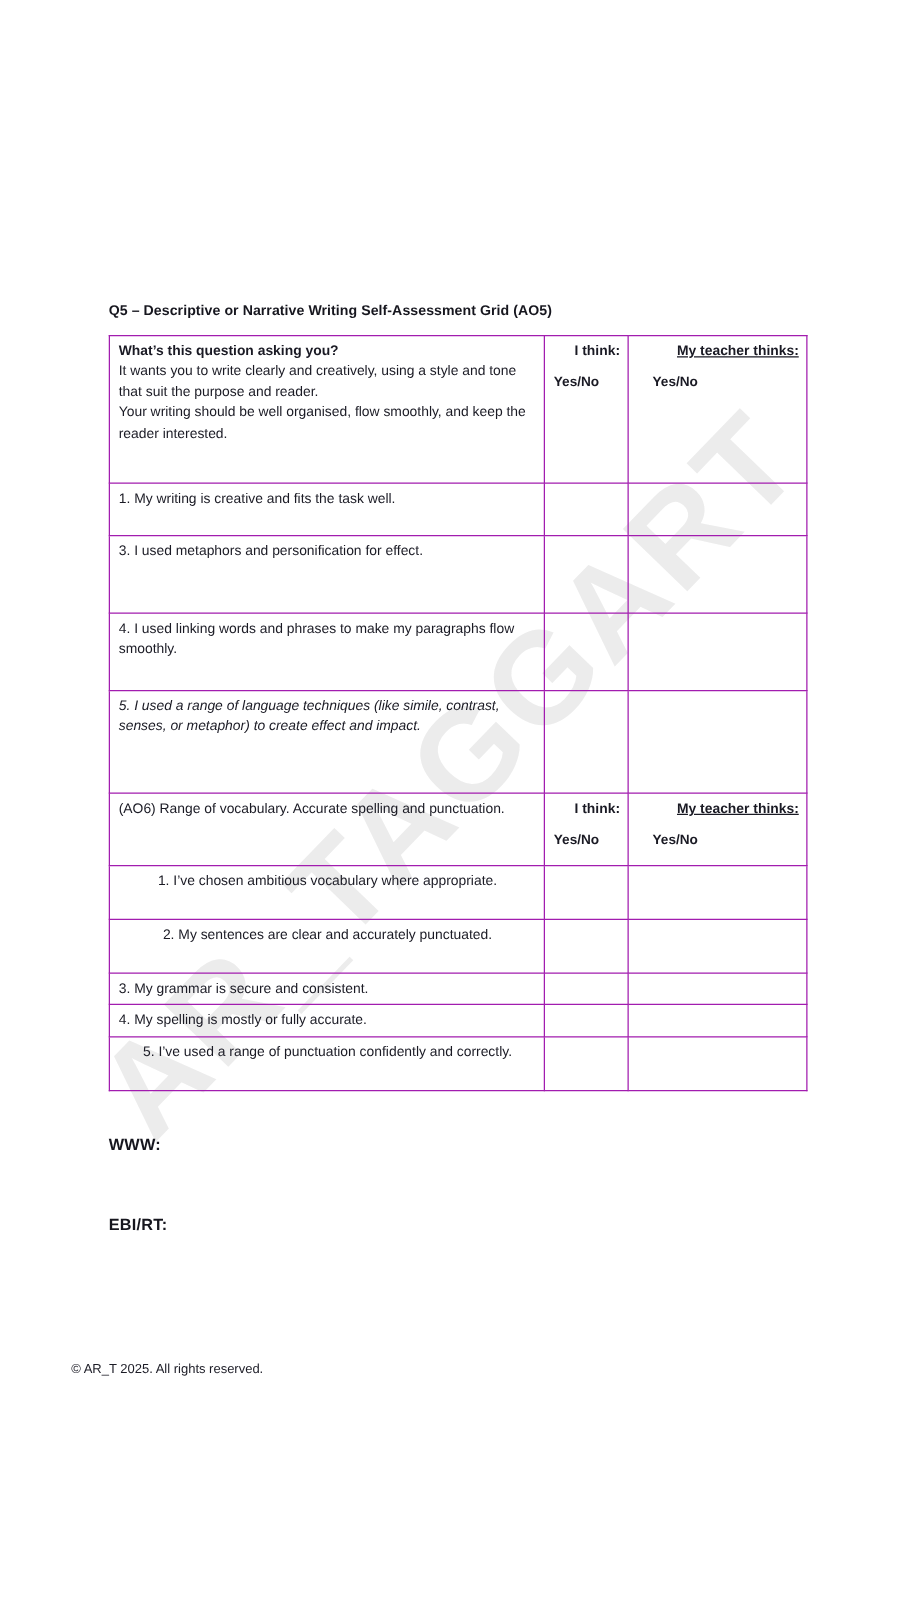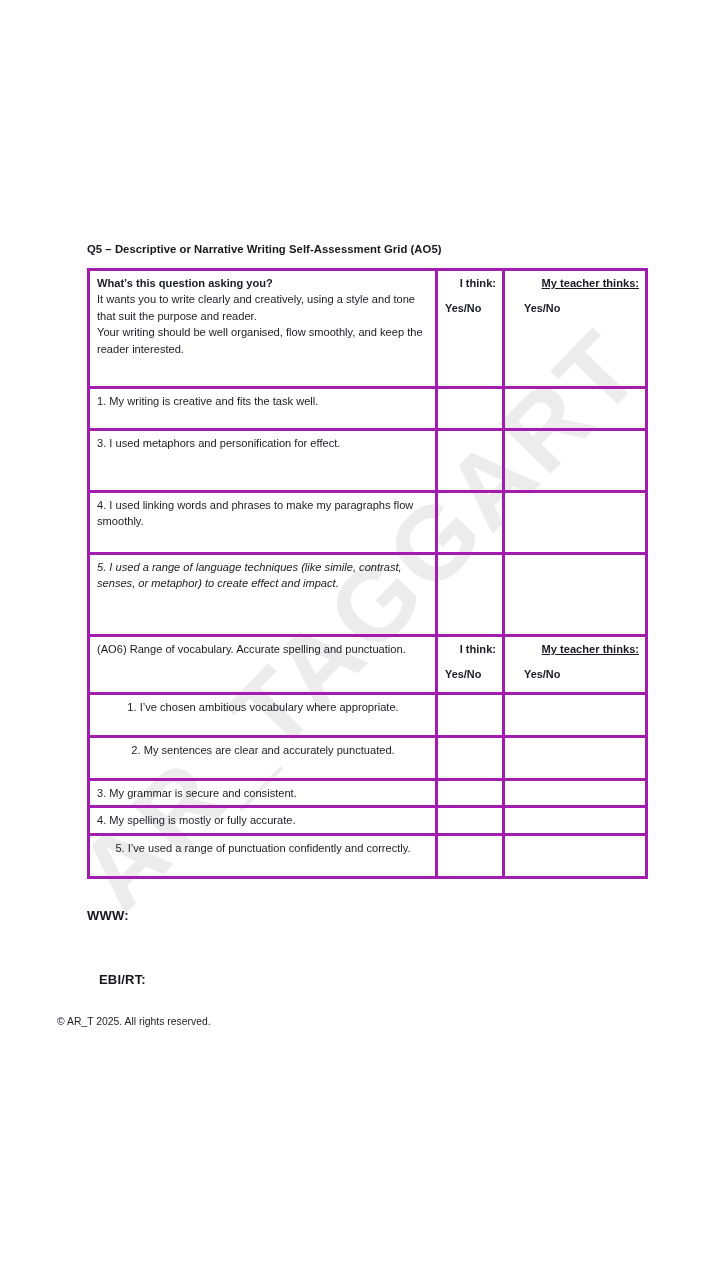--- a/index.html
+++ b/index.html
@@ -67,21 +67,21 @@
   #grid-table {
     position: absolute;
     left: 87px;
     top: 268px;
     width: 558px;
     border-collapse: collapse;
     table-layout: fixed;
     background: transparent;
   }
   #grid-table td {
-    border: 3px solid #a21caf;
+    border: 1px solid #a21caf;
     vertical-align: top;
     padding: 4px 6px 4px 7px;
     font-size: 11.1px;
     line-height: 1.48;
     color: #1a1a24;
     background: transparent;
   }
   col.c-stmt { width: 348px; }
   col.c-me   { width: 67px; }
   col.c-tr   { width: 143px; }
@@ -124,25 +124,25 @@
 
   
   .footer-label {
     position: absolute;
     font-size: 13px;
     font-weight: 700;
     color: #16161e;
     letter-spacing: 0.2px;
   }
   #label-www { left: 87px; top: 908px; }
-  #label-ebi { left: 99px; top: 972px; }
+  #label-ebi { left: 87px; top: 972px; }
   #copyright {
     position: absolute;
     left: 57px;
-    top: 1016px;
+    top: 1090px;
     font-size: 10.4px;
     font-weight: 400;
     color: #1c1c26;
   }
 </style>
 </head>
 <body>
 
 <div id="watermark">
   <div class="wm-text">AR_TAGGART</div>

